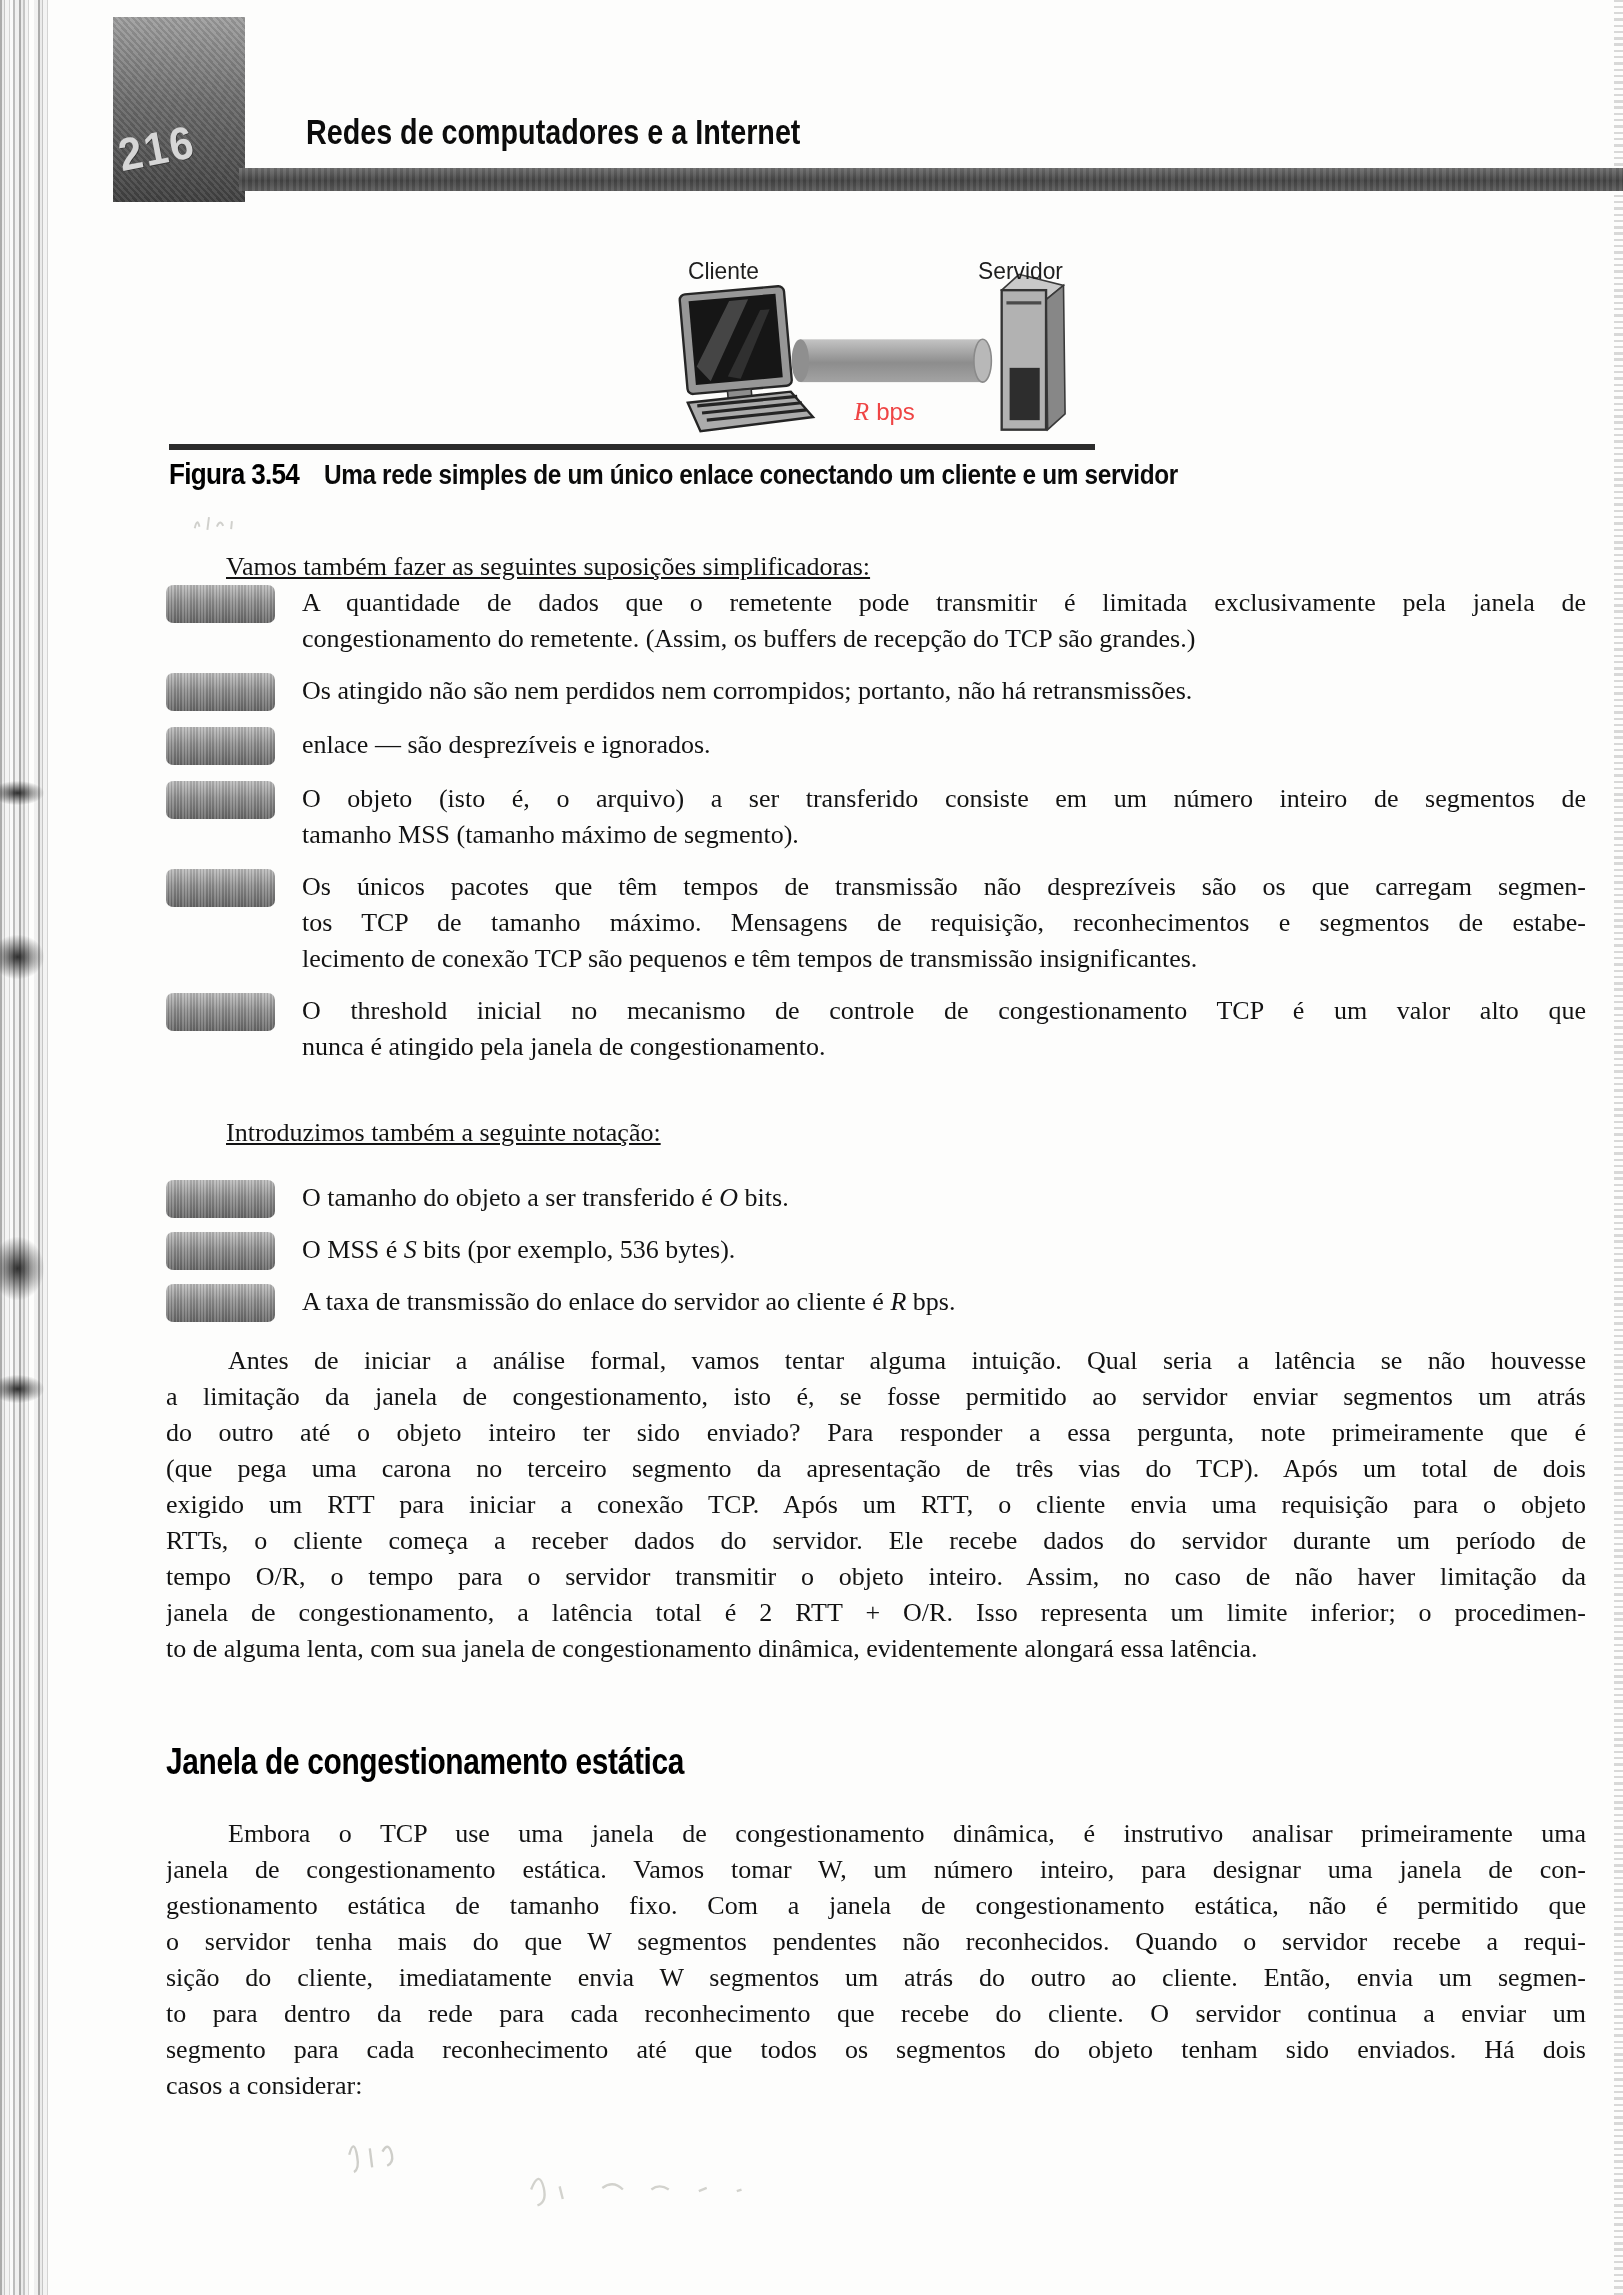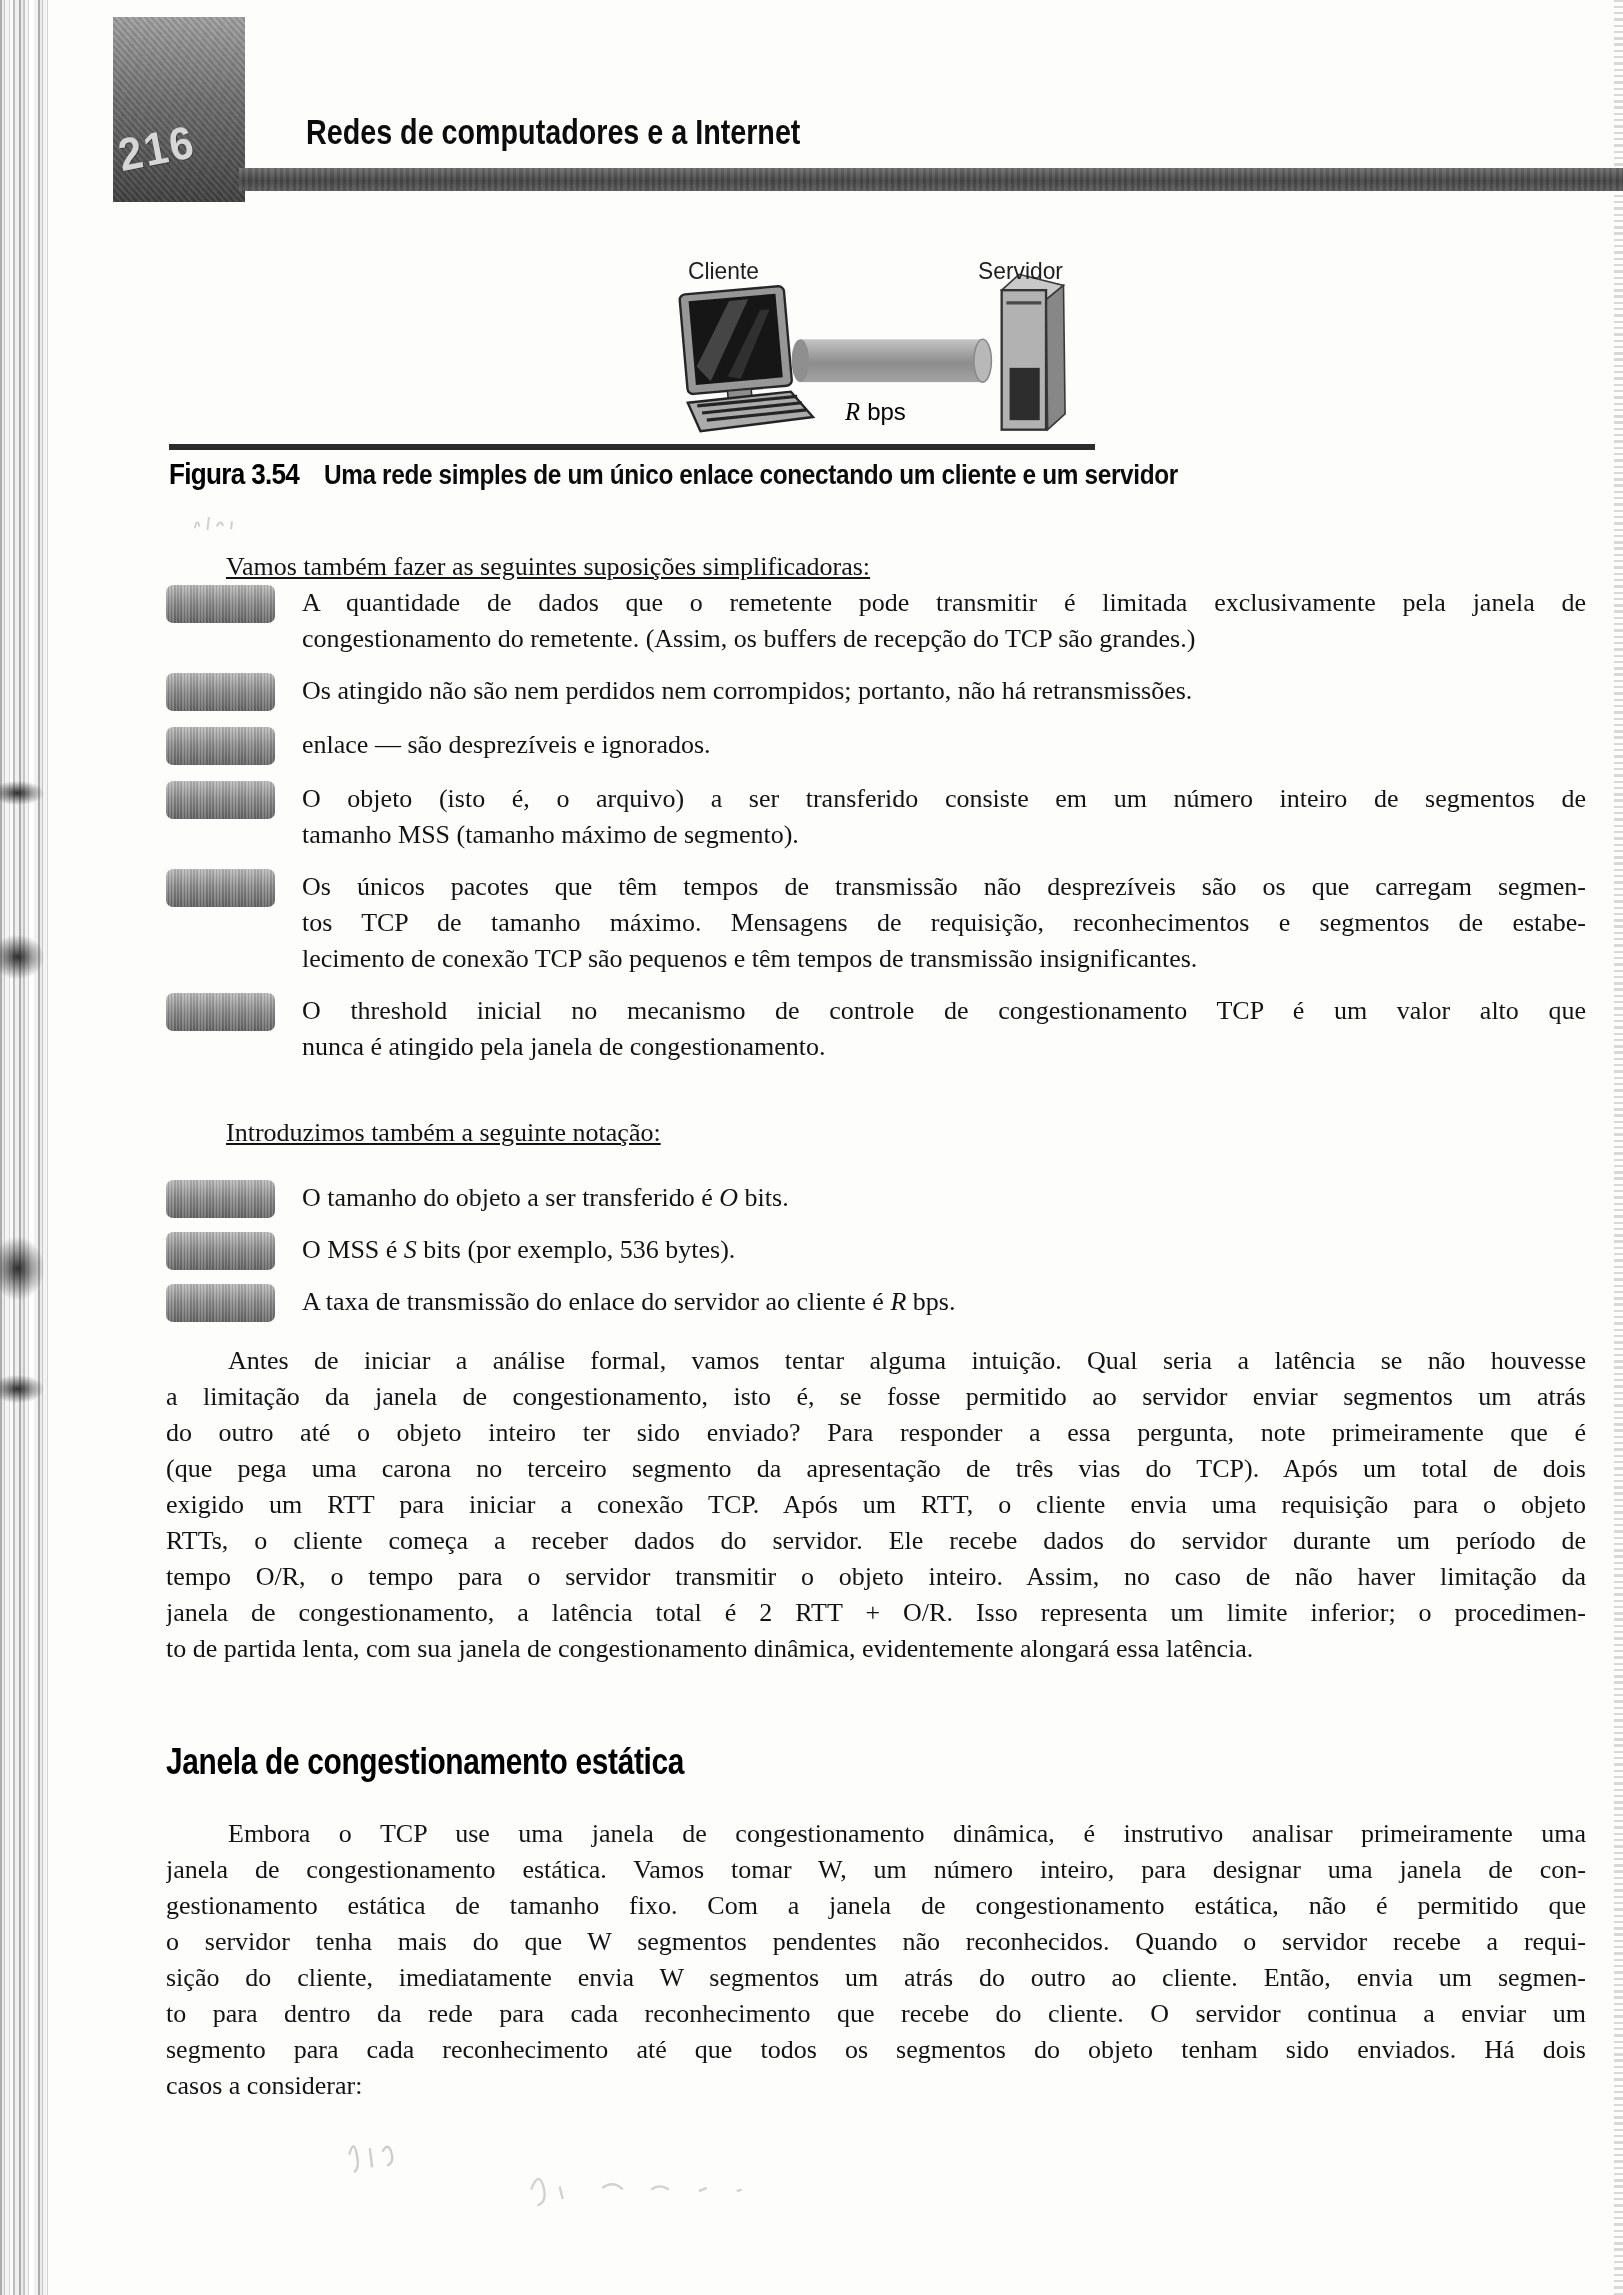--- a/index.html
+++ b/index.html
@@ -55,22 +55,22 @@
 
   
   .figure { position:absolute; left:664px; top:252px; width:432px; height:200px; }
   .fig-label {
     position:absolute; font-family:"Liberation Sans", sans-serif; font-size:24px; color:#1e1e1e;
     white-space:nowrap; transform:scaleX(.95); transform-origin:0 0;
   }
   .client-label { left:24px; top:4.8px; }
   .server-label { left:314px; top:4.8px; }
   .rate-label {
-    position:absolute; left:181px; top:146px;
-    font-family:"Liberation Sans", sans-serif; font-size:24px; color:#000000; white-space:nowrap;
+    position:absolute; left:190px; top:146px;
+    font-family:"Liberation Sans", sans-serif; font-size:24px; color:#ef4444; white-space:nowrap;
   }
   .rate-label .rvar { font-family:"Liberation Serif", serif; font-style:italic; font-size:24.6px; margin-right:7.1px; }
   .fig-rule { position:absolute; left:169px; top:444px; width:926px; height:5.5px; background:#2c2c2c; }
   .caption {
     position:absolute; left:169px; top:457px; white-space:nowrap;
     font-family:"Liberation Sans", sans-serif; font-weight:bold;
     transform:scaleX(.87); transform-origin:0 0;
   }
   .cap-label { font-size:30px; color:#000; margin-right:28.5px; letter-spacing:-0.8px; }
   .cap-text  { font-size:28px; color:#0b0b0b; letter-spacing:-0.4px; }
@@ -245,21 +245,21 @@
 
     <div class="para">
       <div class="jline indent">Antes de iniciar a análise formal, vamos tentar alguma intuição. Qual seria a latência se não houvesse</div>
       <div class="jline">a limitação da janela de congestionamento, isto é, se fosse permitido ao servidor enviar segmentos um atrás</div>
       <div class="jline">do outro até o objeto inteiro ter sido enviado? Para responder a essa pergunta, note primeiramente que é</div>
       <div class="jline">(que pega uma carona no terceiro segmento da apresentação de três vias do TCP). Após um total de dois</div>
       <div class="jline">exigido um RTT para iniciar a conexão TCP. Após um RTT, o cliente envia uma requisição para o objeto</div>
       <div class="jline">RTTs, o cliente começa a receber dados do servidor. Ele recebe dados do servidor durante um período de</div>
       <div class="jline">tempo O/R, o tempo para o servidor transmitir o objeto inteiro. Assim, no caso de não haver limitação da</div>
       <div class="jline">janela de congestionamento, a latência total é 2 RTT + O/R. Isso representa um limite inferior; o procedimen-</div>
-      <div class="jlast">to de partida lenta, com sua janela de congestionamento dinâmica, evidentemente alongará essa latência.</div>
+      <div class="jlast">to de alguma lenta, com sua janela de congestionamento dinâmica, evidentemente alongará essa latência.</div>
     </div>
 
     <h2 class="section-heading">Janela de congestionamento estática</h2>
 
     <div class="para second">
       <div class="jline indent">Embora o TCP use uma janela de congestionamento dinâmica, é instrutivo analisar primeiramente uma</div>
       <div class="jline">janela de congestionamento estática. Vamos tomar W, um número inteiro, para designar uma janela de con-</div>
       <div class="jline">gestionamento estática de tamanho fixo. Com a janela de congestionamento estática, não é permitido que</div>
       <div class="jline">o servidor tenha mais do que W segmentos pendentes não reconhecidos. Quando o servidor recebe a requi-</div>
       <div class="jline">sição do cliente, imediatamente envia W segmentos um atrás do outro ao cliente. Então, envia um segmen-</div>

